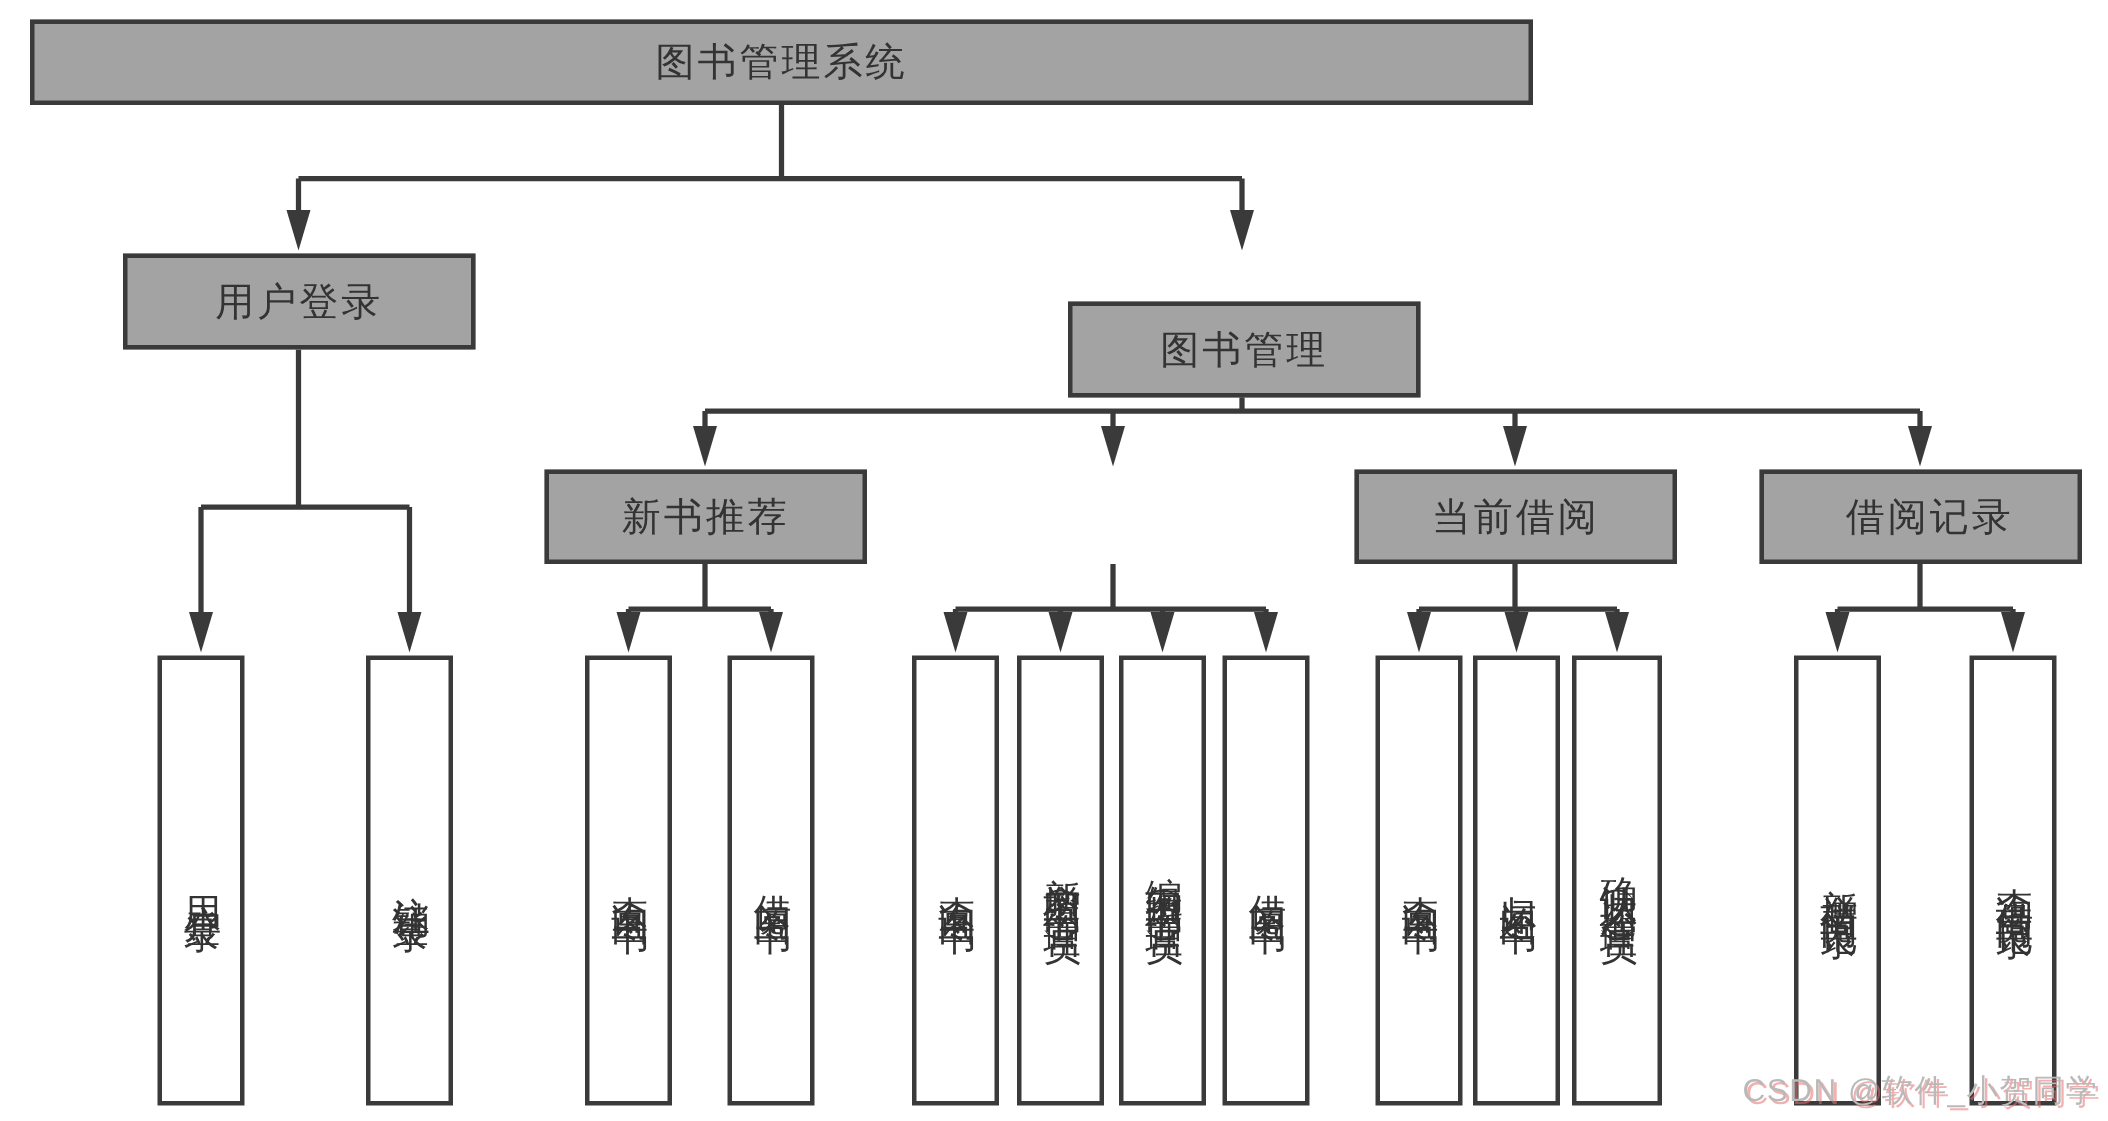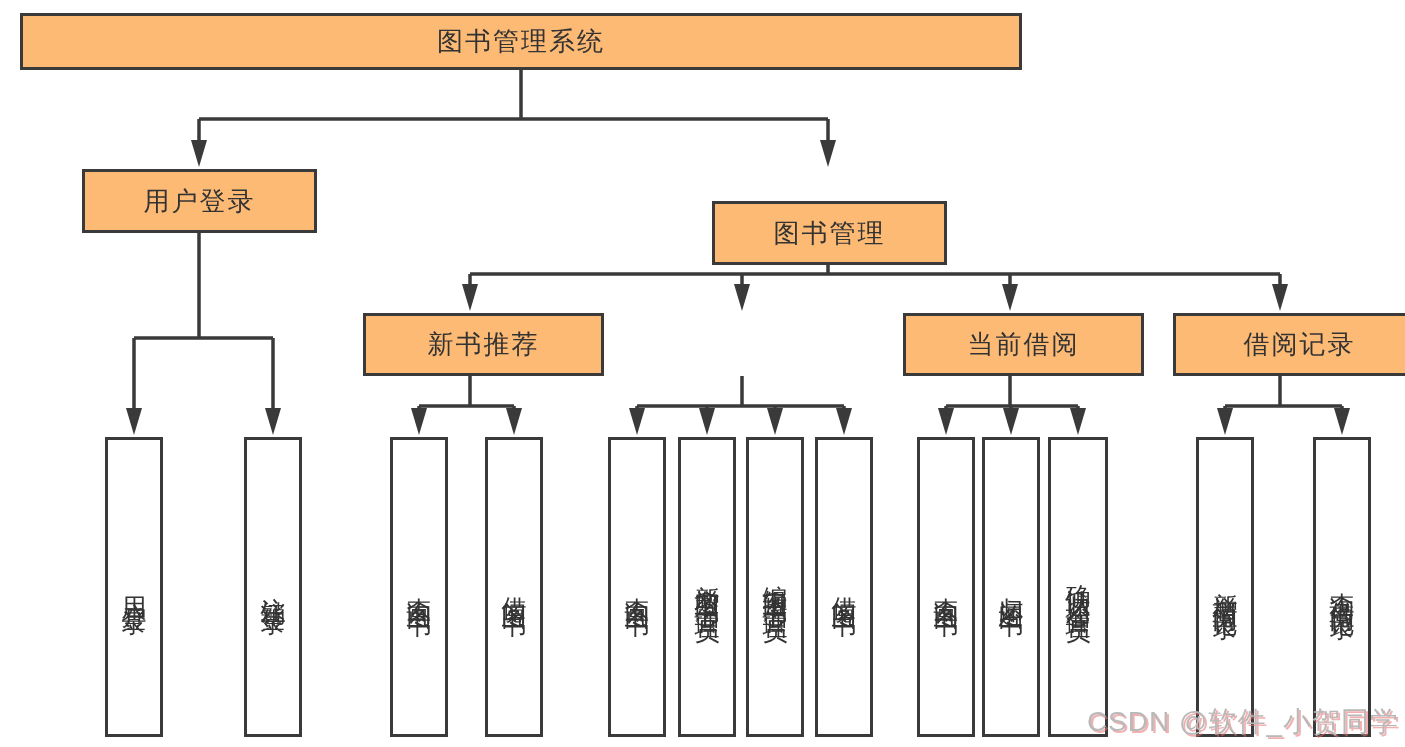--- a/index.html
+++ b/index.html
@@ -17,34 +17,34 @@
   }
   .connectors {
     position: absolute;
     left: 0; top: 0;
     width: 1405px;
     height: 747px;
   }
   .node {
     position: absolute;
     box-sizing: border-box;
-    background: #fdba74;
+    background: #a3a3a3;
     border: 3px solid #3a3a3a;
     display: flex;
     align-items: center;
     justify-content: center;
     color: #333333;
     font-size: 26px;
     letter-spacing: 2px;
     white-space: nowrap;
   }
   .node-root   { left: 20px;  top: 13px;  width: 1002px; height: 57px; }
   .node-l2a    { left: 82px;  top: 169px; width: 235px;  height: 64px; }
   .node-l2b    { left: 712px; top: 169px; width: 235px;  height: 64px; margin-top: 32px; }
-  .node-l3     { top: 313px;  height: 63px; width: 241px; }
+  .node-l3     { top: 313px;  height: 63px; width: 215px; }
   .l3-1 { left: 363px; }
   .l3-2 { left: 635px; }
   .l3-3 { left: 903px; font-family: Liberation Serif, serif; }
   .l3-4 { left: 1173px; padding-left: 12px; }
   .leaf {
     position: absolute;
     top: 437px;
     width: 58px;
     height: 300px;
     box-sizing: border-box;
@@ -72,21 +72,21 @@
   .lf-8  { left: 815px; }
   .lf-9  { left: 917px; }
   .lf-10 { left: 982px; }
   .lf-11 { left: 1048px; width: 60px; }
   .lf-12 { left: 1196px; }
   .lf-13 { left: 1313px; }
   .watermark {
     position: absolute;
     right: 6px;
     bottom: 6px;
-    font-size: 28px;
+    font-size: 21px;
     letter-spacing: 1px;
     color: #b9b9b9;
     text-shadow: 2px 2px 0 rgba(232, 112, 112, 0.55);
     white-space: nowrap;
   }
 </style>
 </head>
 <body>
 
 <div class="stage">

